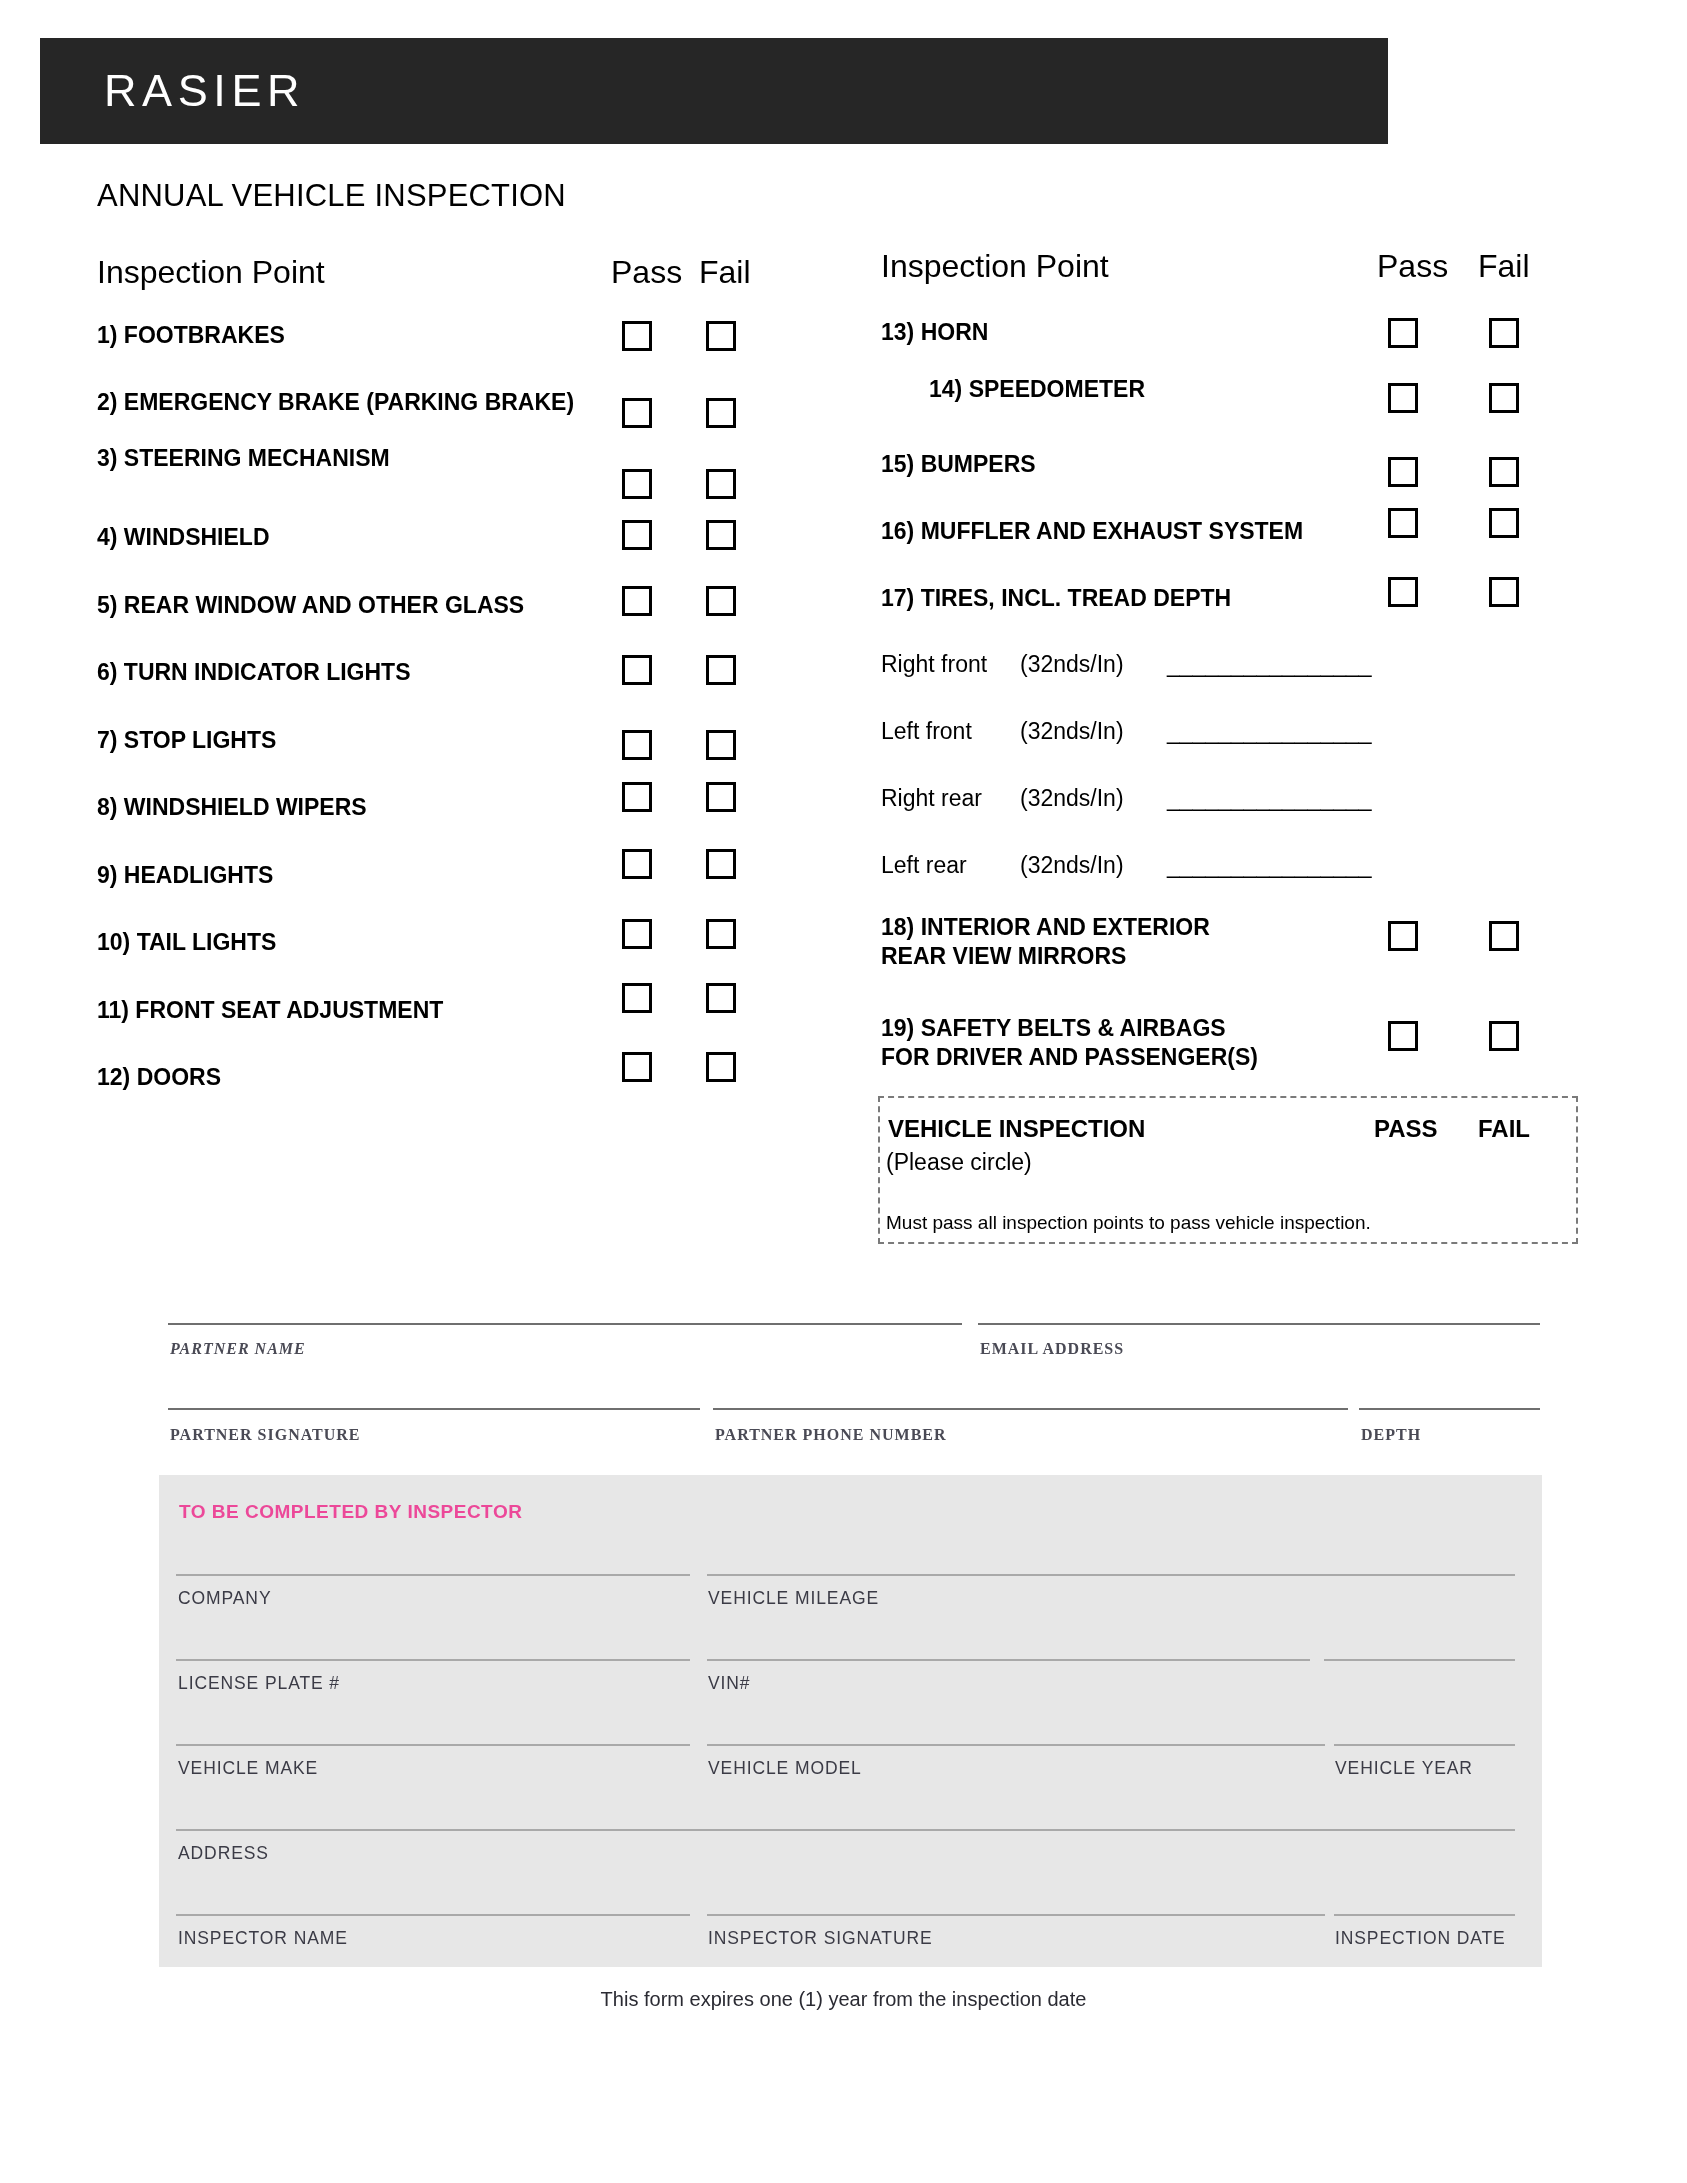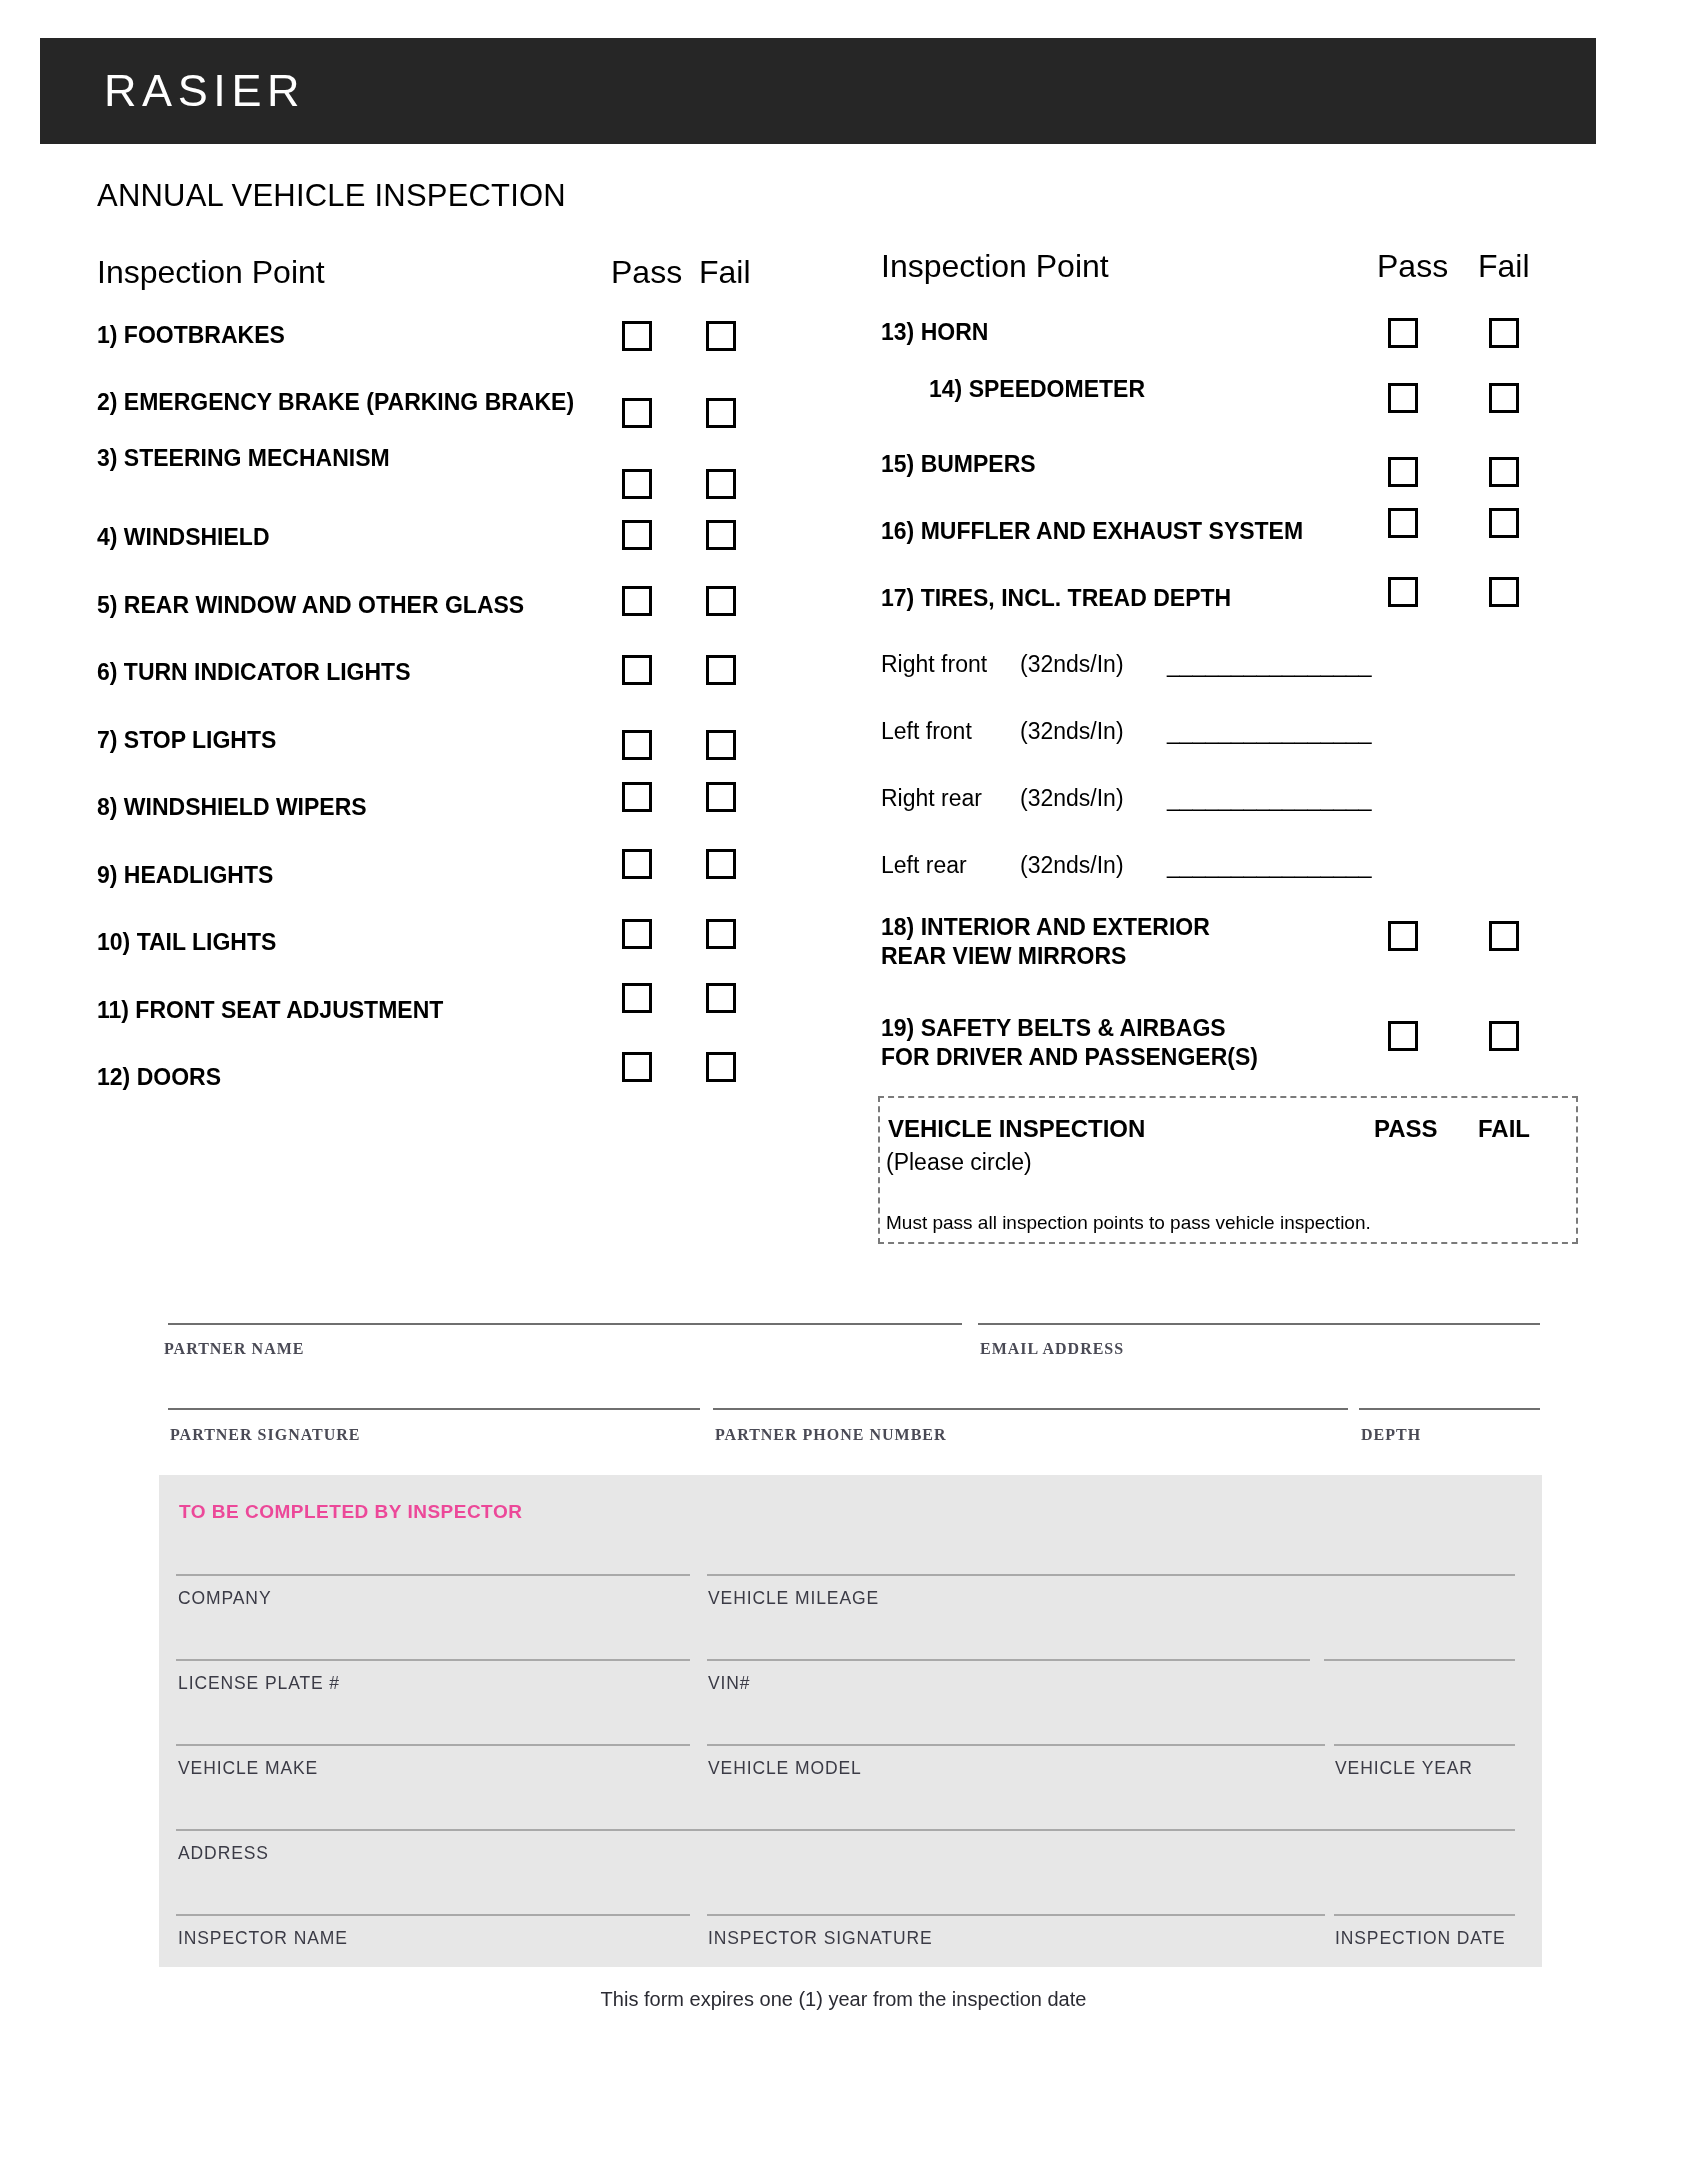--- a/index.html
+++ b/index.html
@@ -14,21 +14,21 @@
     font-family: "Liberation Sans", sans-serif;
     color: #000000;
     -webkit-font-smoothing: antialiased;
   }
 
   
   .header-bar {
     position: absolute;
     left: 40px;
     top: 38px;
-    width: 1556px;
+    width: 1348px;
     height: 106px;
     background: #262626;
   }
   .brand {
     position: absolute;
     left: 64px;
     top: 50%;
     transform: translateY(-50%);
     color: #ffffff;
     font-size: 45px;
@@ -312,21 +312,21 @@
 <div class="cbox" style="left:1489px; top:1021px;"></div>
 
 <div class="vi-box"></div>
 <div class="vi-title">VEHICLE INSPECTION</div>
 <div class="vi-sub">(Please circle)</div>
 <div class="vi-pass">PASS</div>
 <div class="vi-fail">FAIL</div>
 <div class="vi-note">Must pass all inspection points to pass vehicle inspection.</div>
 
 <div class="sig-line" style="left:168px; top:1323px; width:794px;"></div>
-<div class="sig-caption" style="left:164px; top:1340px;">PARTNER NAME</div>
+<div class="sig-caption" style="left:170px; top:1340px;font-style:italic;">PARTNER NAME</div>
 
 <div class="sig-line" style="left:978px; top:1323px; width:562px;"></div>
 <div class="sig-caption" style="left:980px; top:1340px;">EMAIL ADDRESS</div>
 
 <div class="sig-line" style="left:168px; top:1408px; width:532px;"></div>
 <div class="sig-caption" style="left:170px; top:1426px;">PARTNER SIGNATURE</div>
 
 <div class="sig-line" style="left:713px; top:1408px; width:635px;"></div>
 <div class="sig-caption" style="left:715px; top:1426px;">PARTNER PHONE NUMBER</div>
 

